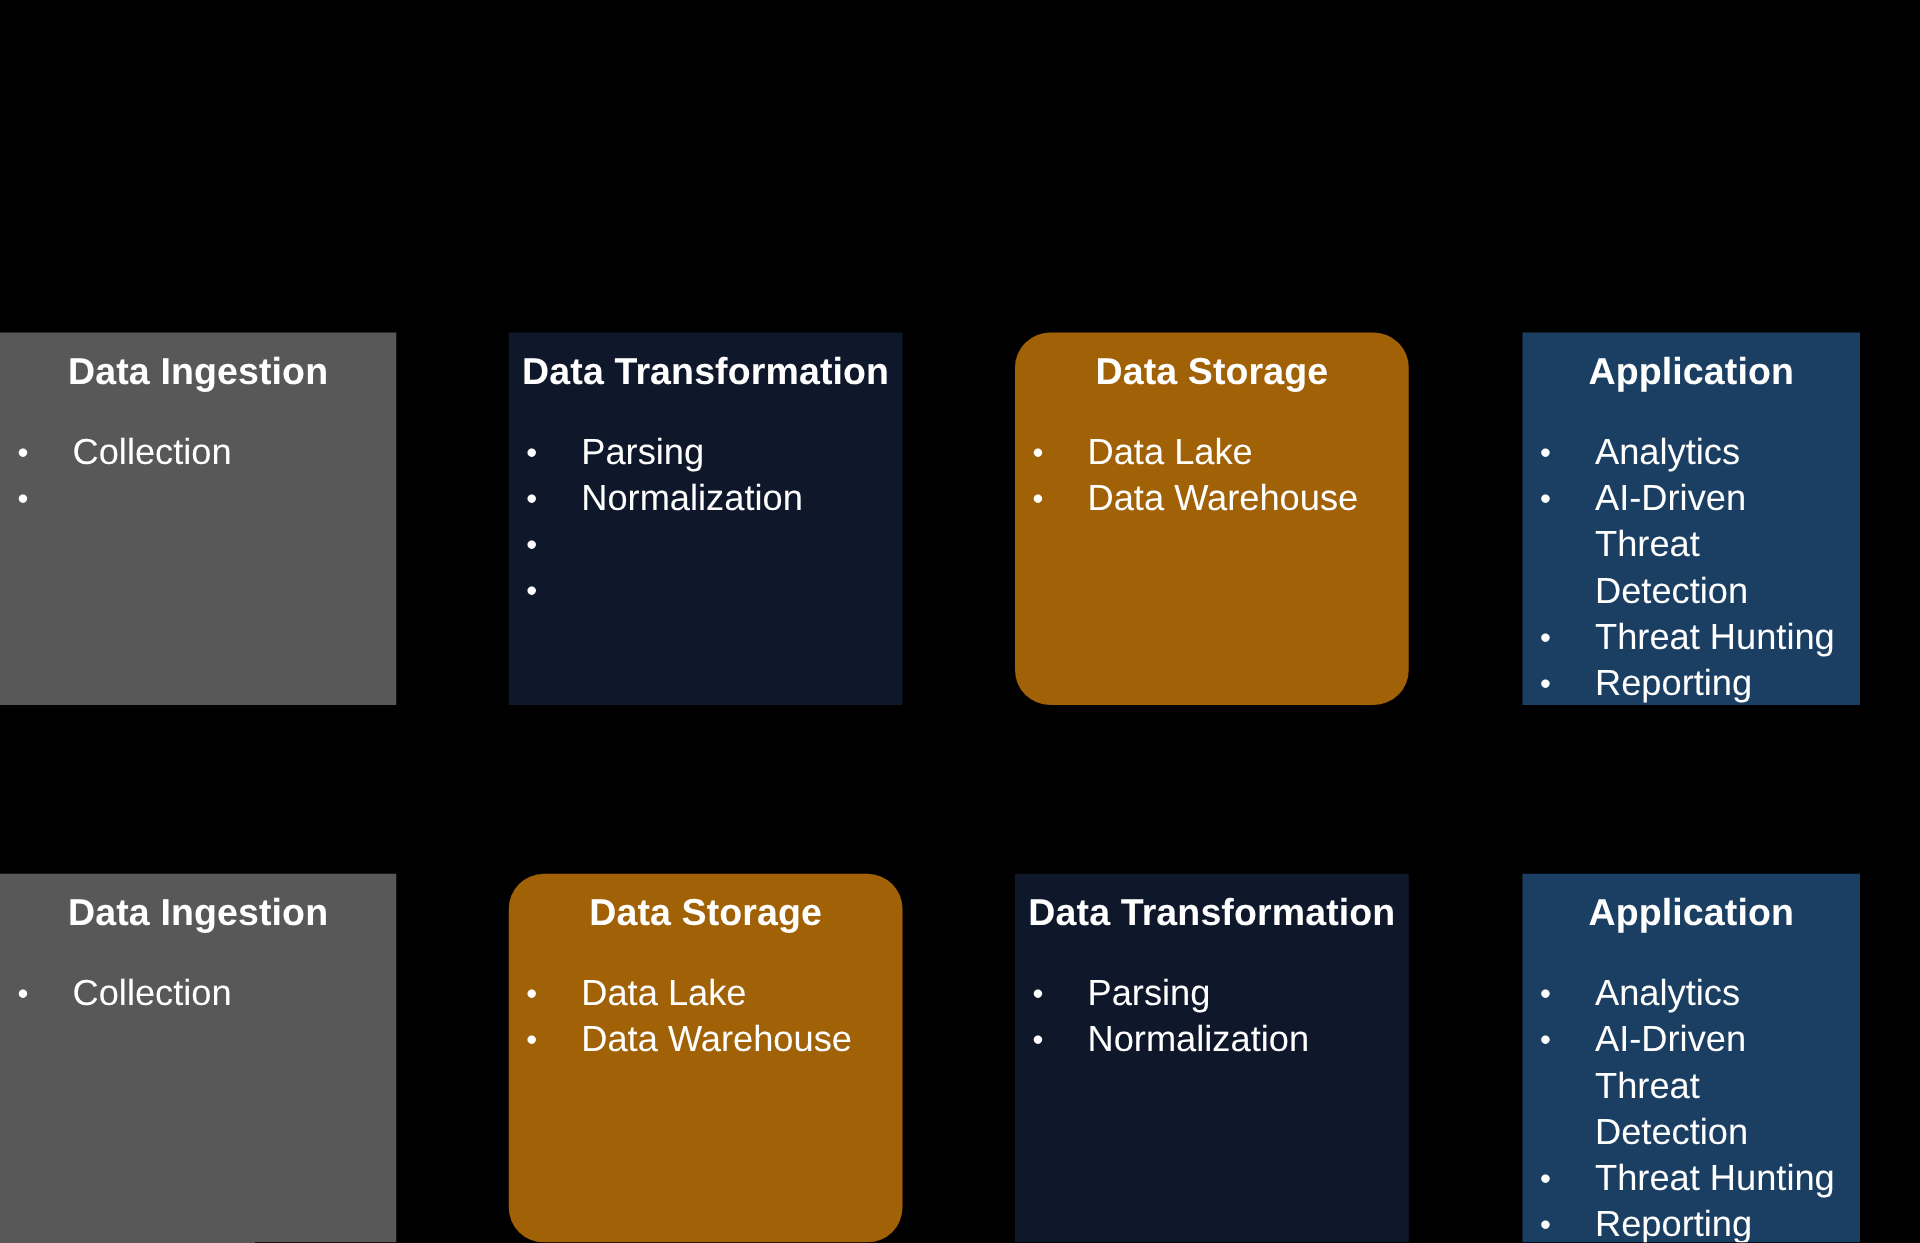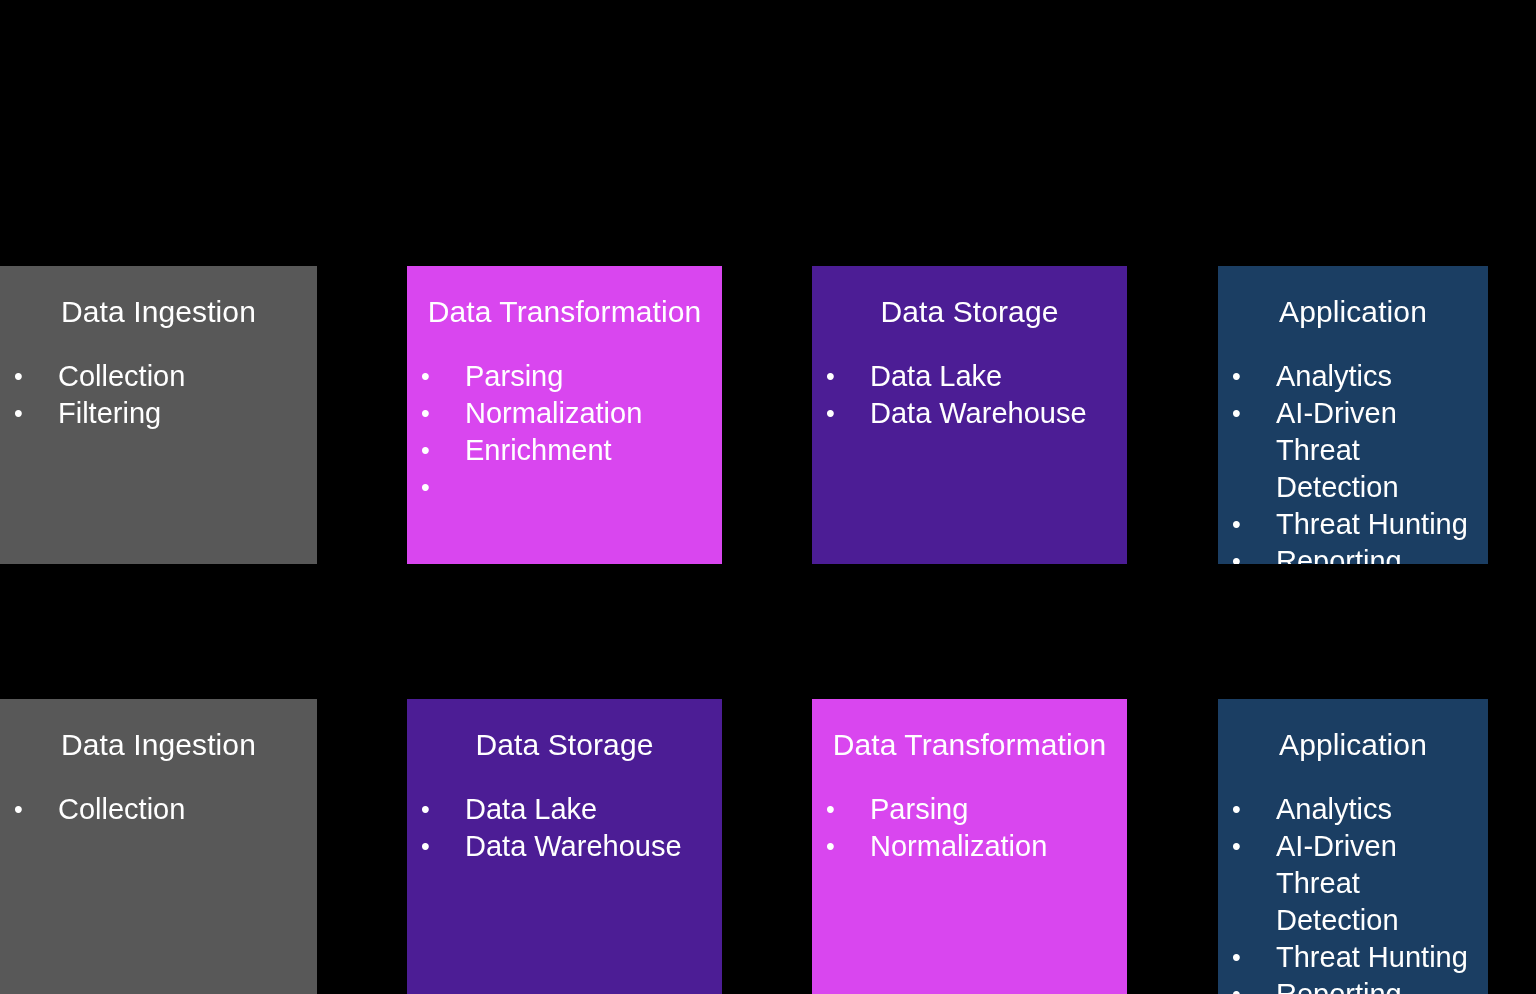--- a/index.html
+++ b/index.html
@@ -30,25 +30,25 @@
   .stage-box {
     position: absolute;
     color: #ffffff;
     overflow: hidden;
   }
 
   .stage-title {
     text-align: center;
     font-size: 30px;
     line-height: 36px;
-    font-weight: 400;
+    font-weight: 700;
     letter-spacing: 0.1px;
+    padding-top: 14px;
     color: #ffffff;
     white-space: nowrap;
-    margin-top: 28px;
   }
 
   .bullet-list {
     list-style: none;
     margin: 0;
     padding: 0;
     margin-top: 28px;
   }
 
   .bullet-item {
@@ -79,57 +79,55 @@
   .r1 { top: 266px; height: 298px; }
   
   .r2 { top: 699px; height: 295px; }
 
   .col-a { left: 0px;    width: 317px; }
   .col-b { left: 407px;  width: 315px; }
   .col-c { left: 812px;  width: 315px; }
   .col-d { left: 1218px; width: 270px; }
 
   .c-gray  { background: #585858; }
-  .c-green { background: #d946ef; }
-  .c-blue  { background: #4c1d95; }
+  .c-green { background: #0f172a; }
+  .c-blue  { background: #a16207; border-radius: 28px; }
   .c-navy  { background: #1b3e63; }
 </style>
 </head>
 <body>
 
 <div class="canvas">
 
   <div class="stage-box r1 col-a c-gray">
     <div class="stage-title">Data Ingestion</div>
     <ul class="bullet-list">
       <li class="bullet-item">
         <span class="bullet-dot">•</span>
         <span class="bullet-text">Collection</span>
       </li>
       <li class="bullet-item">
         <span class="bullet-dot">•</span>
-        <span class="bullet-text">Filtering</span>
       </li>
     </ul>
   </div>
 
   <div class="stage-box r1 col-b c-green">
     <div class="stage-title">Data Transformation</div>
     <ul class="bullet-list">
       <li class="bullet-item">
         <span class="bullet-dot">•</span>
         <span class="bullet-text">Parsing</span>
       </li>
       <li class="bullet-item">
         <span class="bullet-dot">•</span>
         <span class="bullet-text">Normalization</span>
       </li>
       <li class="bullet-item">
         <span class="bullet-dot">•</span>
-        <span class="bullet-text">Enrichment</span>
       </li>
       <li class="bullet-item">
         <span class="bullet-dot">•</span>
       </li>
     </ul>
   </div>
 
   <div class="stage-box r1 col-c c-blue">
     <div class="stage-title">Data Storage</div>
     <ul class="bullet-list">

